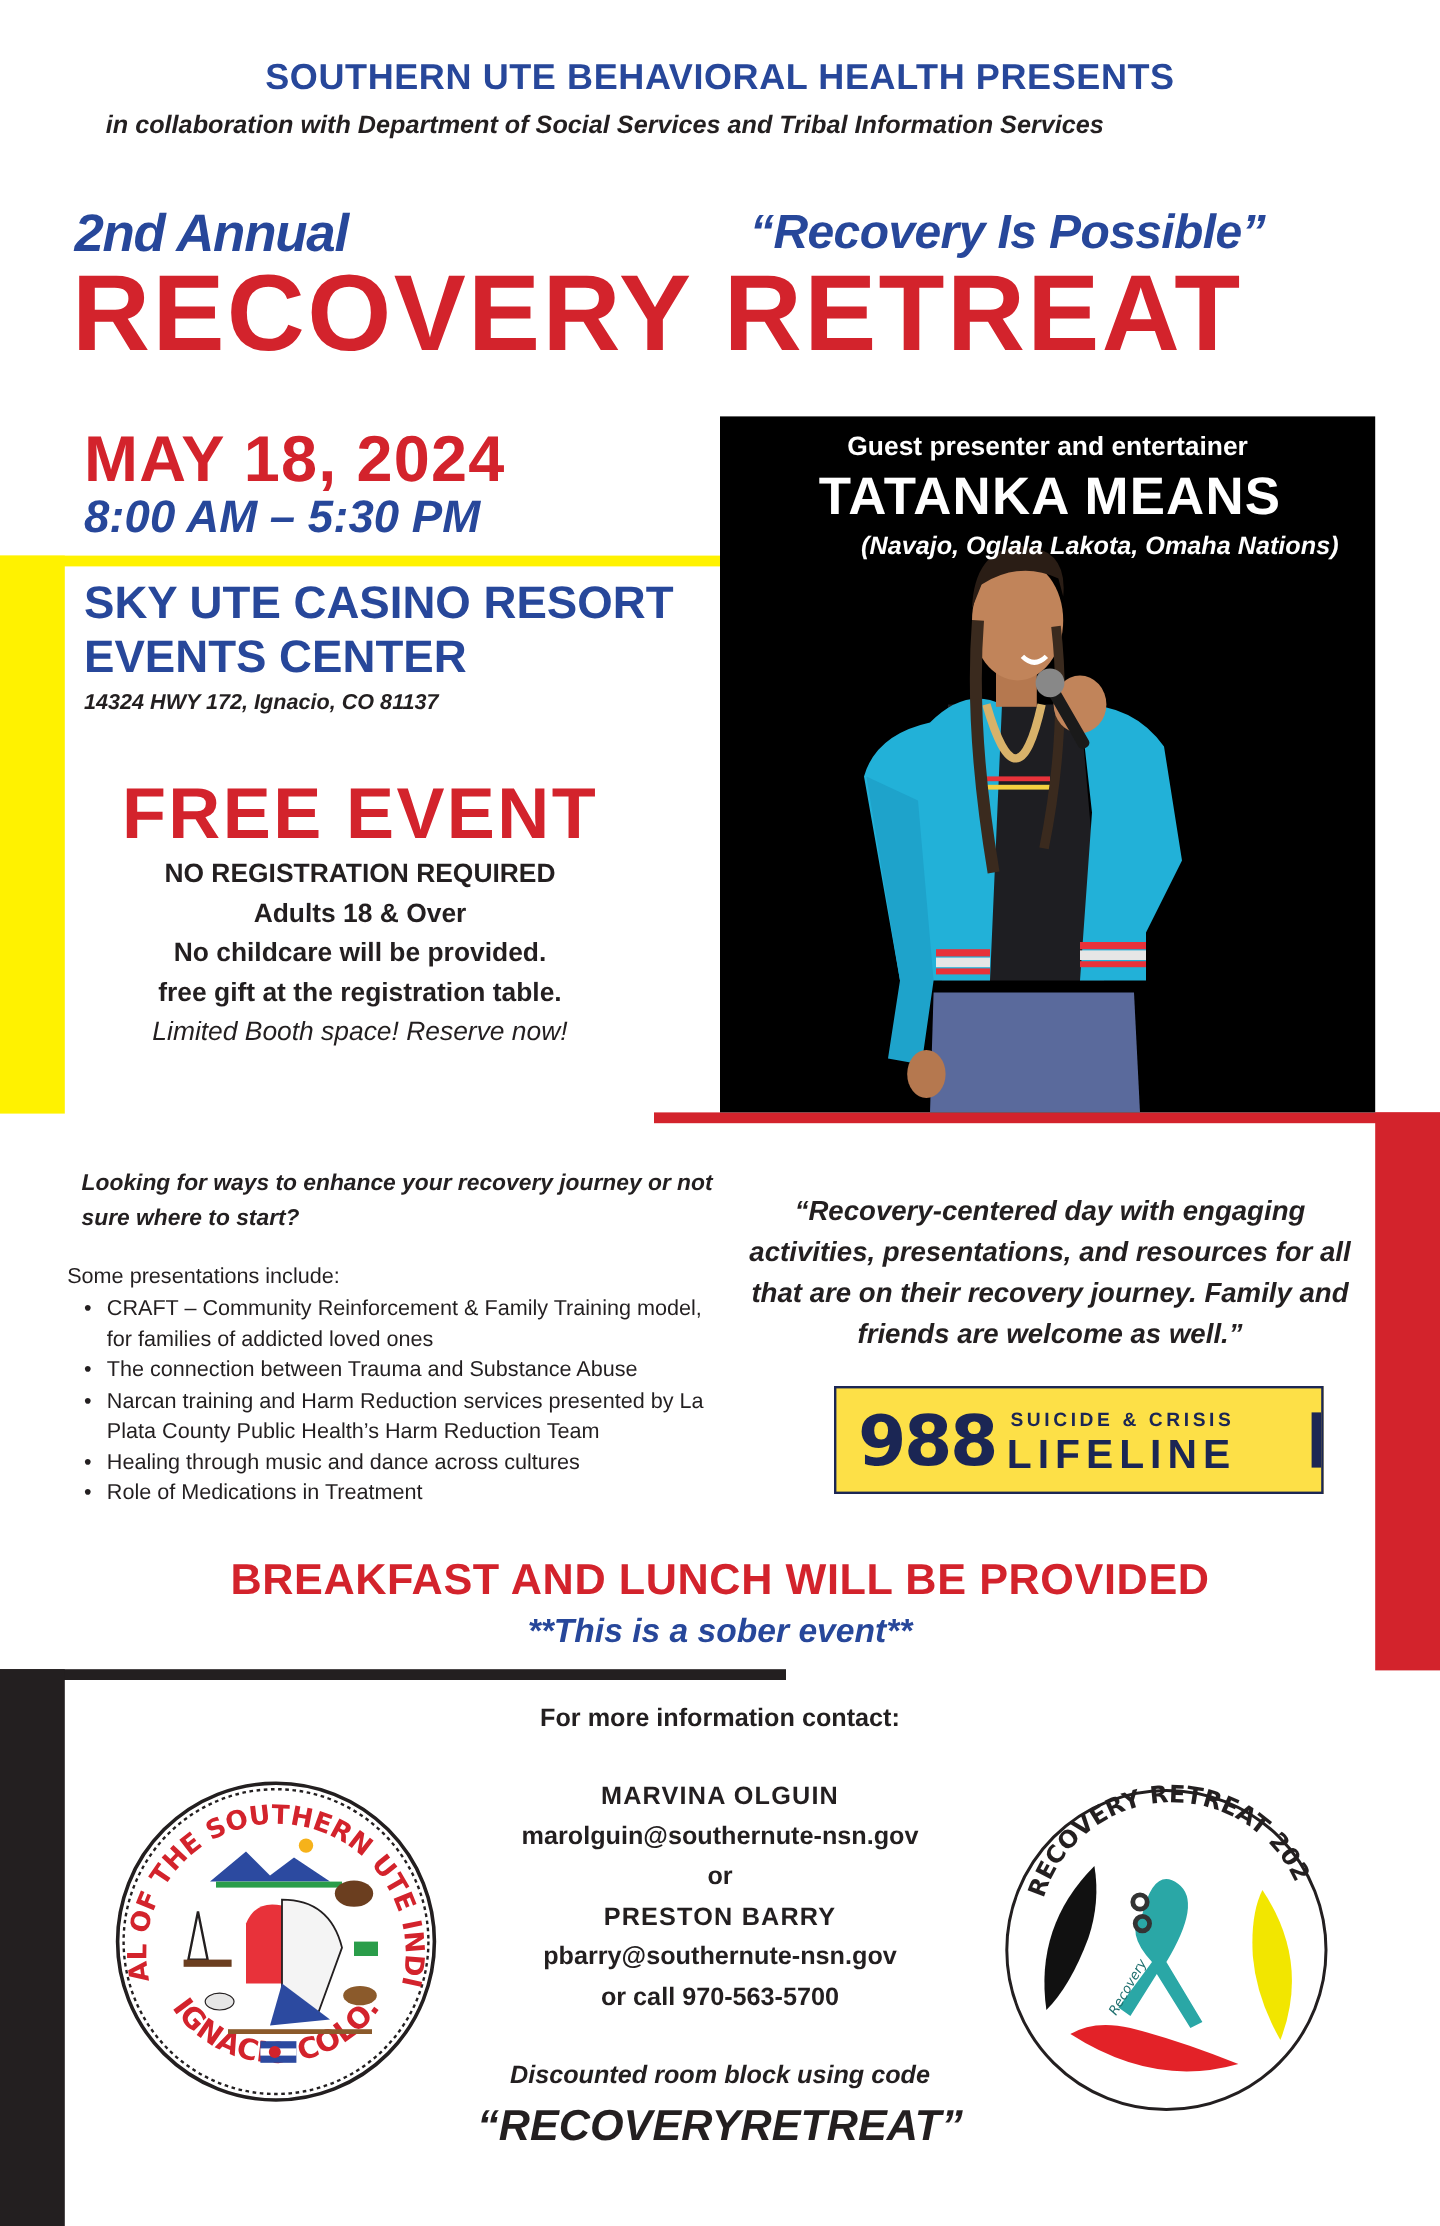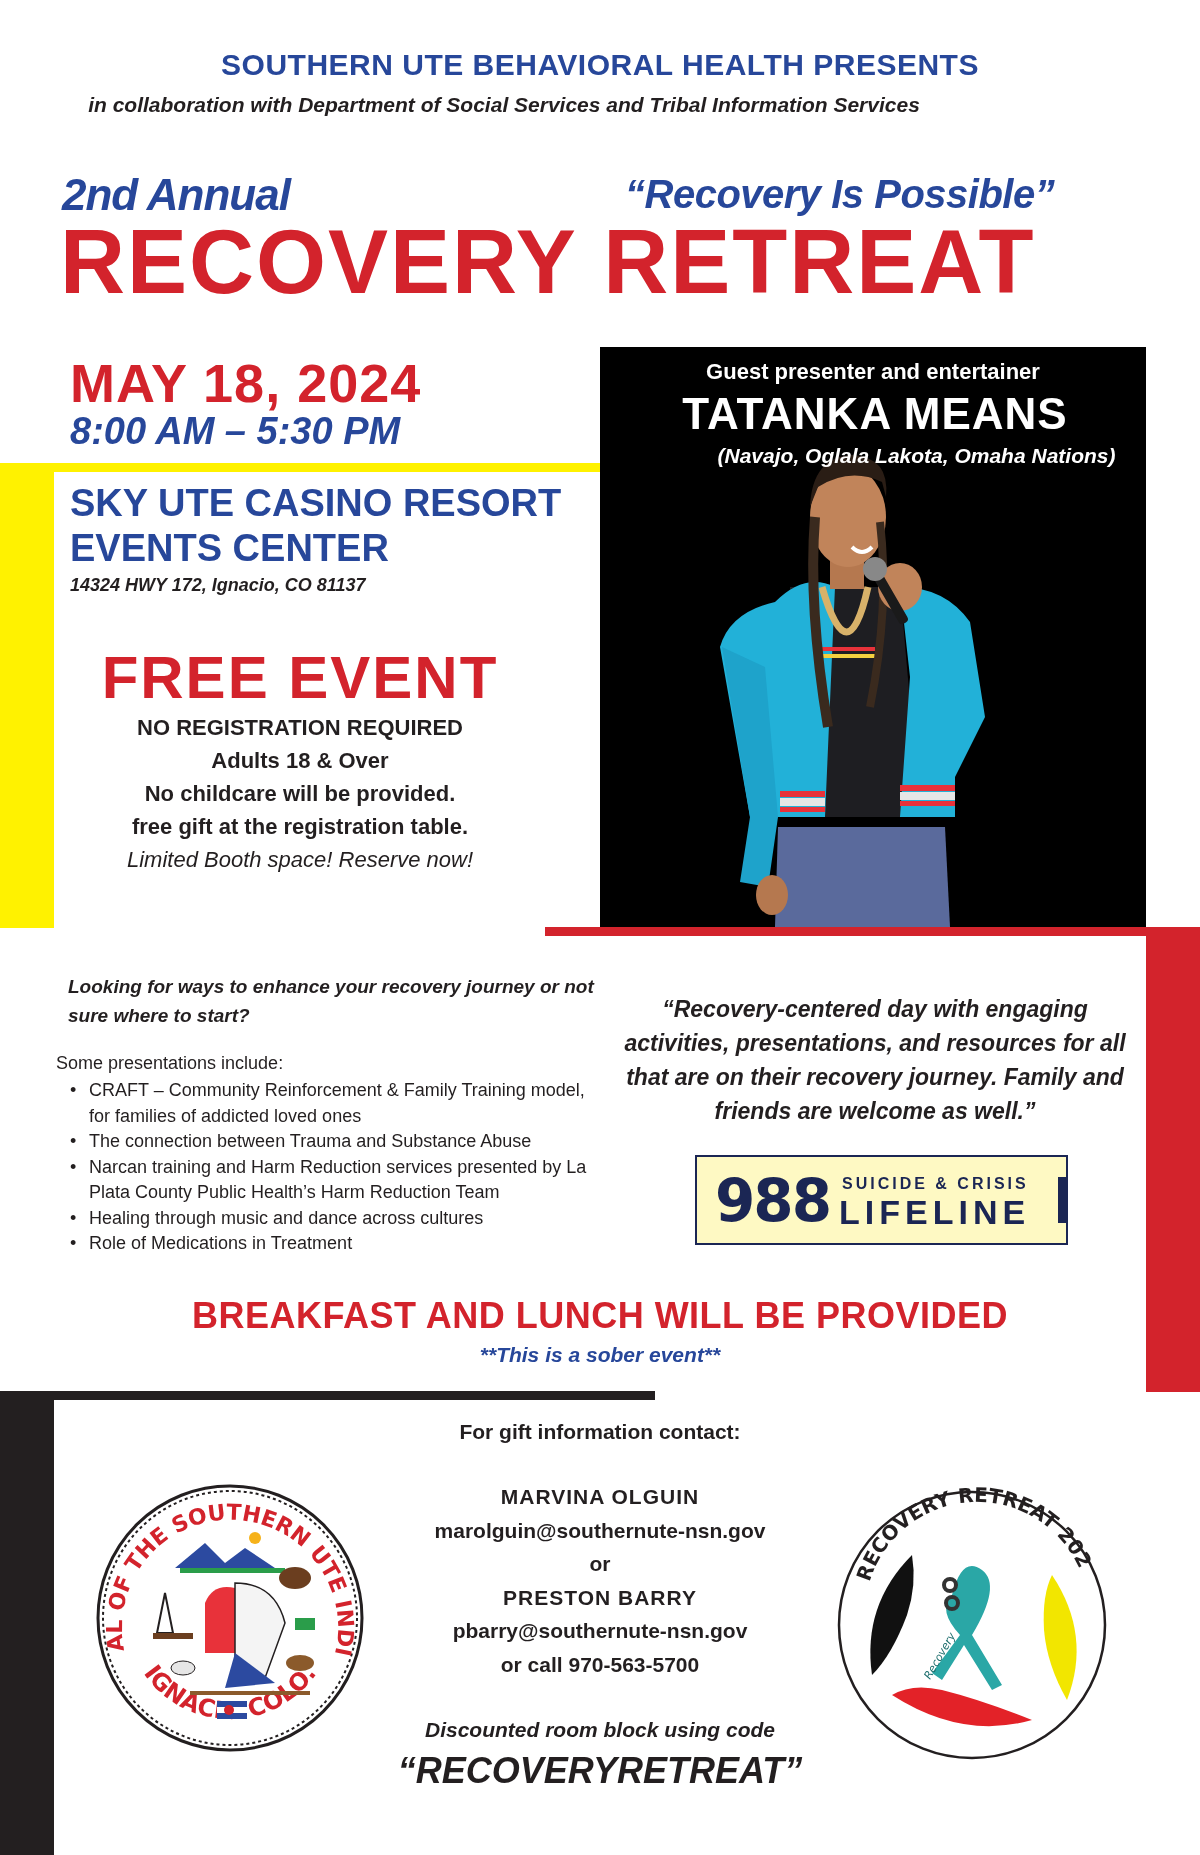--- a/index.html
+++ b/index.html
@@ -53,29 +53,29 @@
   #looking{left:68px;top:972px;width:540px;font-size:19px;font-weight:bold;font-style:italic;line-height:29px;}
   #some-pres{left:56px;top:1053px;font-size:18px;}
   #pres-list{left:68px;top:1078px;width:540px;margin:0;padding:0;list-style:none;font-size:18px;line-height:25.5px;}
   #pres-list li{position:relative;padding-left:21px;}
   #pres-list li::before{content:"\2022";position:absolute;left:2px;top:0;}
 
   
   #quote{left:620px;top:992px;width:510px;font-size:23px;font-weight:bold;font-style:italic;line-height:34px;}
 
   
-  #lifeline{left:695px;top:1155px;width:373px;height:90px;background:#fef9c3;border:2px solid #1b2654;box-sizing:border-box;}
+  #lifeline{left:695px;top:1155px;width:408px;height:90px;background:#fde047;border:2px solid #1b2654;box-sizing:border-box;}
   #l-988{left:18px;top:10px;font-size:58px;font-weight:900;color:#1b2654;letter-spacing:-2px;font-family:"DejaVu Sans",sans-serif;}
   #l-sc{left:145px;top:18px;font-size:16px;font-weight:bold;color:#1b2654;letter-spacing:3px;}
   #l-life{left:142px;top:36px;font-size:34px;font-weight:bold;color:#1b2654;letter-spacing:5px;}
   #l-bar{right:0;top:20px;width:8px;height:46px;background:#1b2654;}
 
   
   #breakfast{left:0;width:1200px;top:1295px;font-size:36px;font-weight:bold;letter-spacing:0.5px;}
-  #sober{left:0;width:1200px;top:1343px;font-size:21px;font-weight:bold;font-style:italic;}
+  #sober{left:0;width:1200px;top:1343px;font-size:28px;font-weight:bold;font-style:italic;}
 
   
   #contact-head{left:0;width:1200px;top:1420px;font-size:21px;font-weight:bold;}
   #contact{left:380px;width:440px;top:1480px;font-size:21px;font-weight:bold;line-height:33.5px;}
   .contact-name{letter-spacing:1px;}
   #room1{left:380px;width:440px;top:1718px;font-size:21px;font-weight:bold;font-style:italic;}
   #room2{left:380px;width:440px;top:1750px;font-size:36px;font-weight:bold;font-style:italic;}
 
   
   #seal{left:95px;top:1483px;width:270px;height:270px;}
@@ -173,21 +173,21 @@
 <div class="abs" id="lifeline">
   <div class="abs" id="l-988">988</div>
   <div class="abs" id="l-sc">SUICIDE &amp; CRISIS</div>
   <div class="abs" id="l-life">LIFELINE</div>
   <div class="abs" id="l-bar"></div>
 </div>
 
 <div class="abs center red" id="breakfast">BREAKFAST AND LUNCH WILL BE PROVIDED</div>
 <div class="abs center blue" id="sober">**This is a sober event**</div>
 
-<div class="abs center dark" id="contact-head">For gift information contact:</div>
+<div class="abs center dark" id="contact-head">For more information contact:</div>
 <div class="abs center dark" id="contact">
   <div class="contact-name">MARVINA OLGUIN</div>
   <div>marolguin@southernute-nsn.gov</div>
   <div>or</div>
   <div class="contact-name">PRESTON BARRY</div>
   <div>pbarry@southernute-nsn.gov</div>
   <div>or call 970-563-5700</div>
 </div>
 <div class="abs center dark" id="room1">Discounted room block using code</div>
 <div class="abs center dark" id="room2">“RECOVERYRETREAT”</div>

